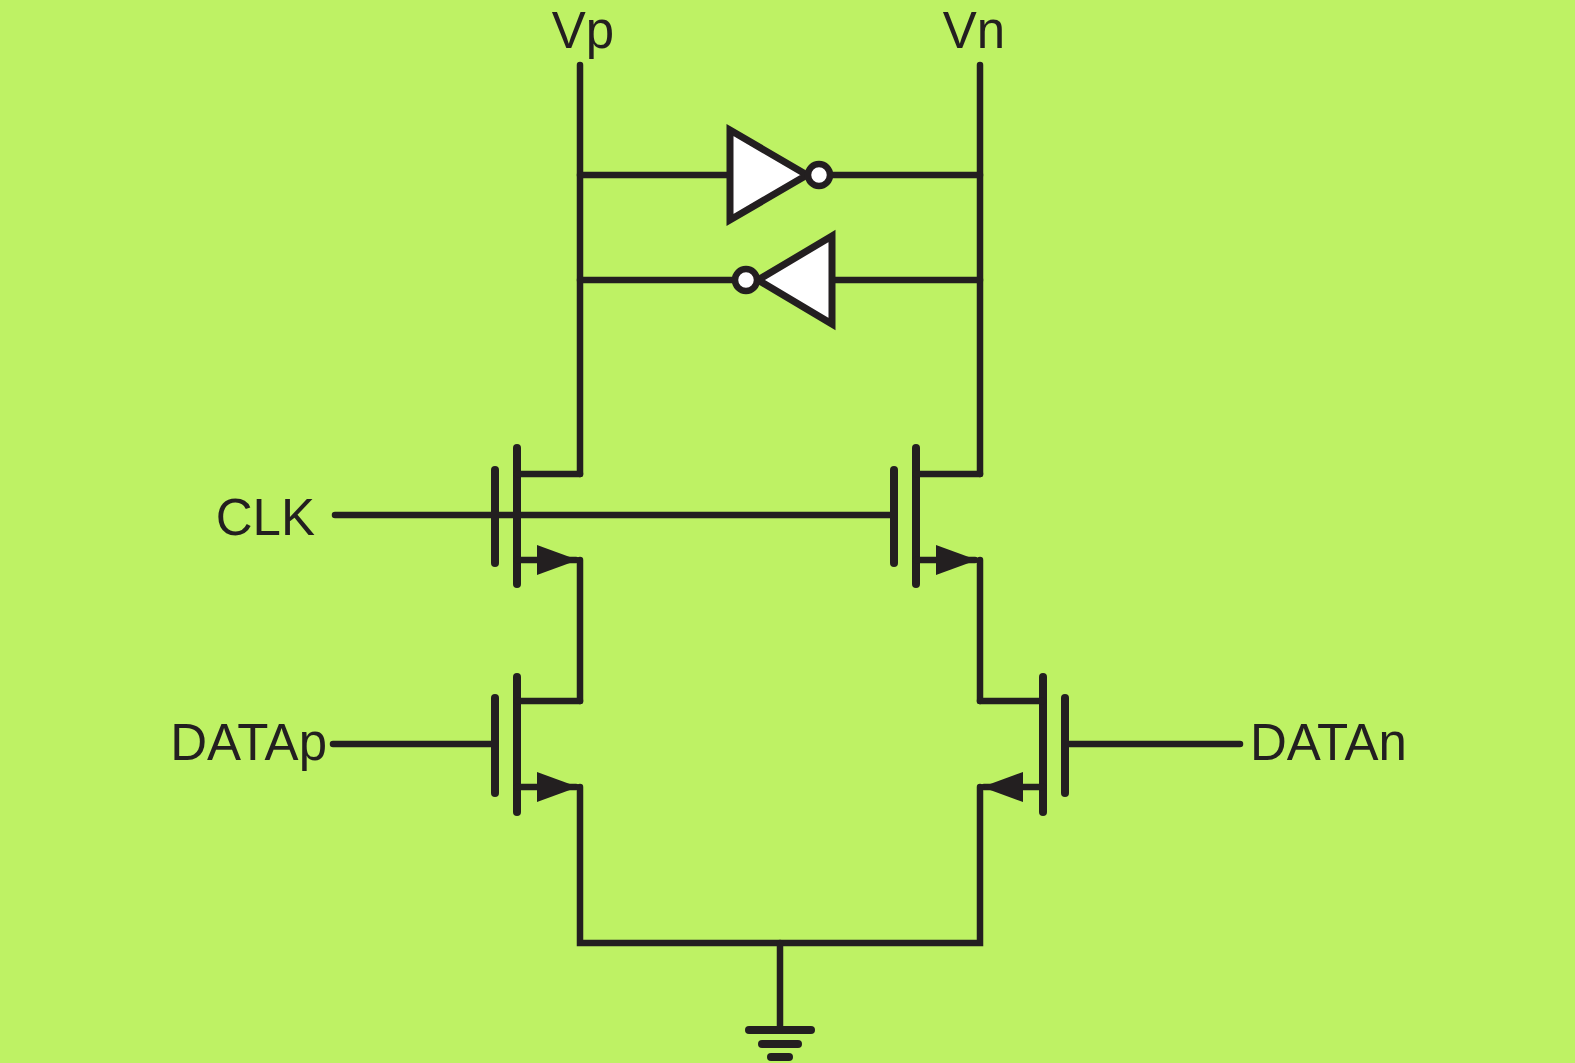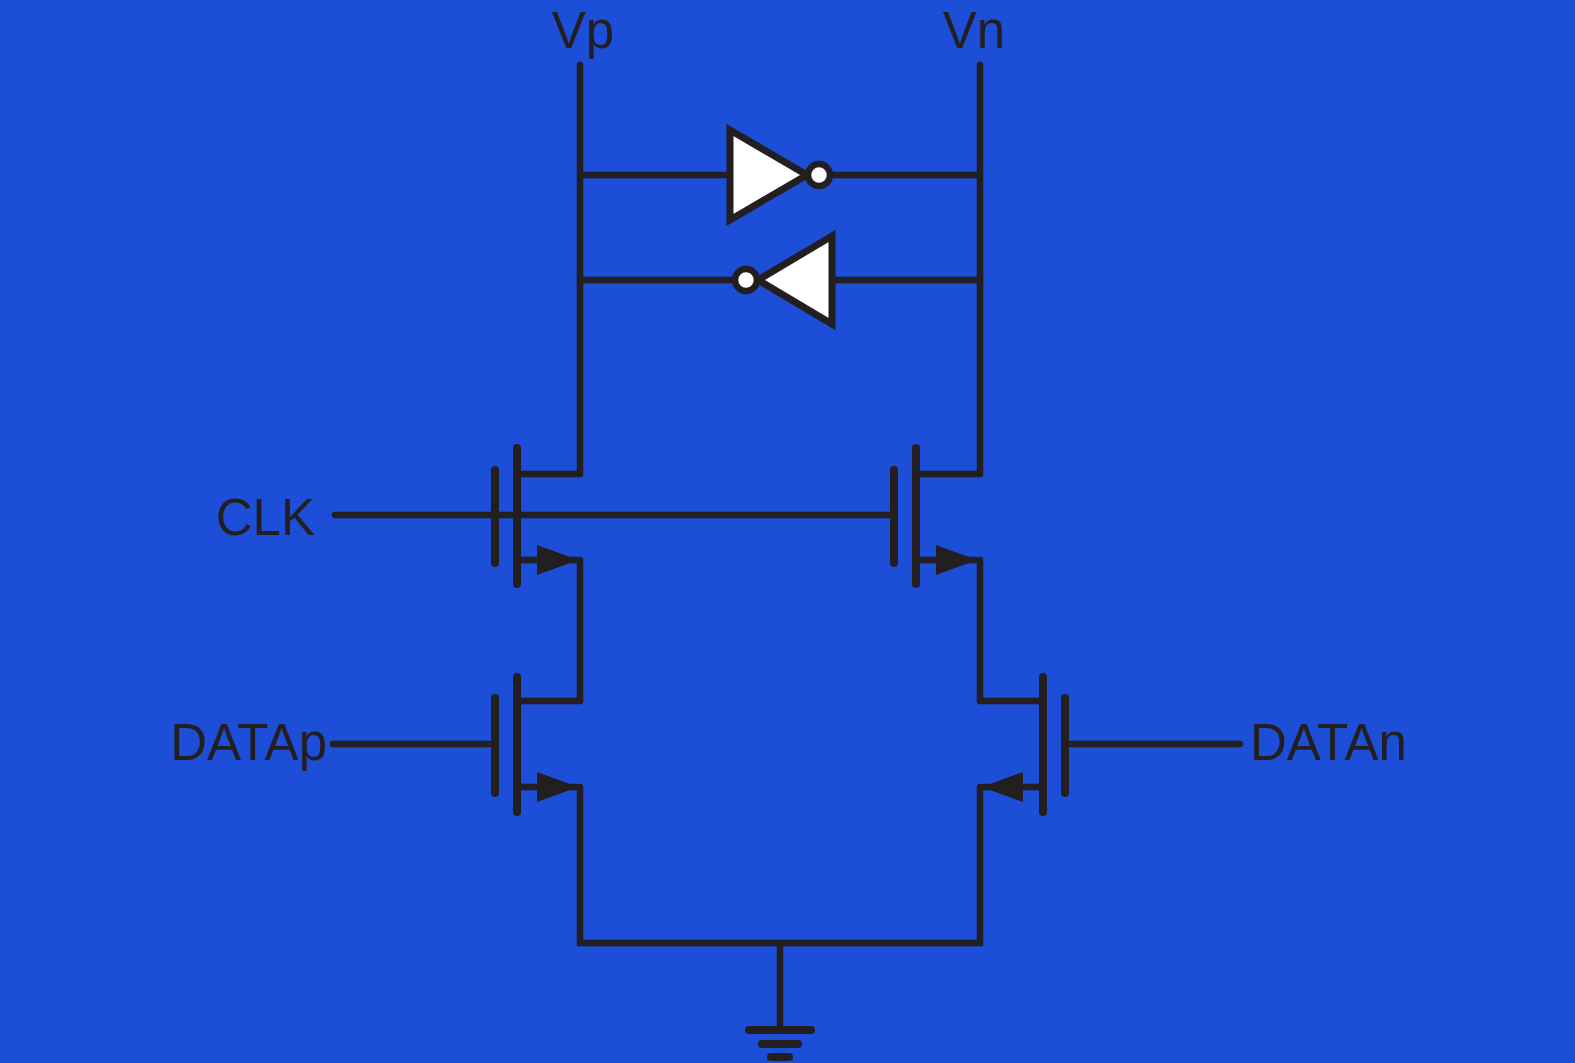--- a/index.html
+++ b/index.html
@@ -4,21 +4,21 @@
 <style>
   html, body {
     margin: 0;
     padding: 0;
     background: #ffffff;
   }
   .stage {
     position: relative;
     width: 1575px;
     height: 1063px;
-    background: #1d4ed8;
+    background: #bef264;
     overflow: hidden;
   }
   svg.schematic {
     display: block;
     width: 1575px;
     height: 1063px;
   }
   svg.schematic text {
     font-family: "Liberation Sans", "DejaVu Sans", sans-serif;
     font-size: 51px;

